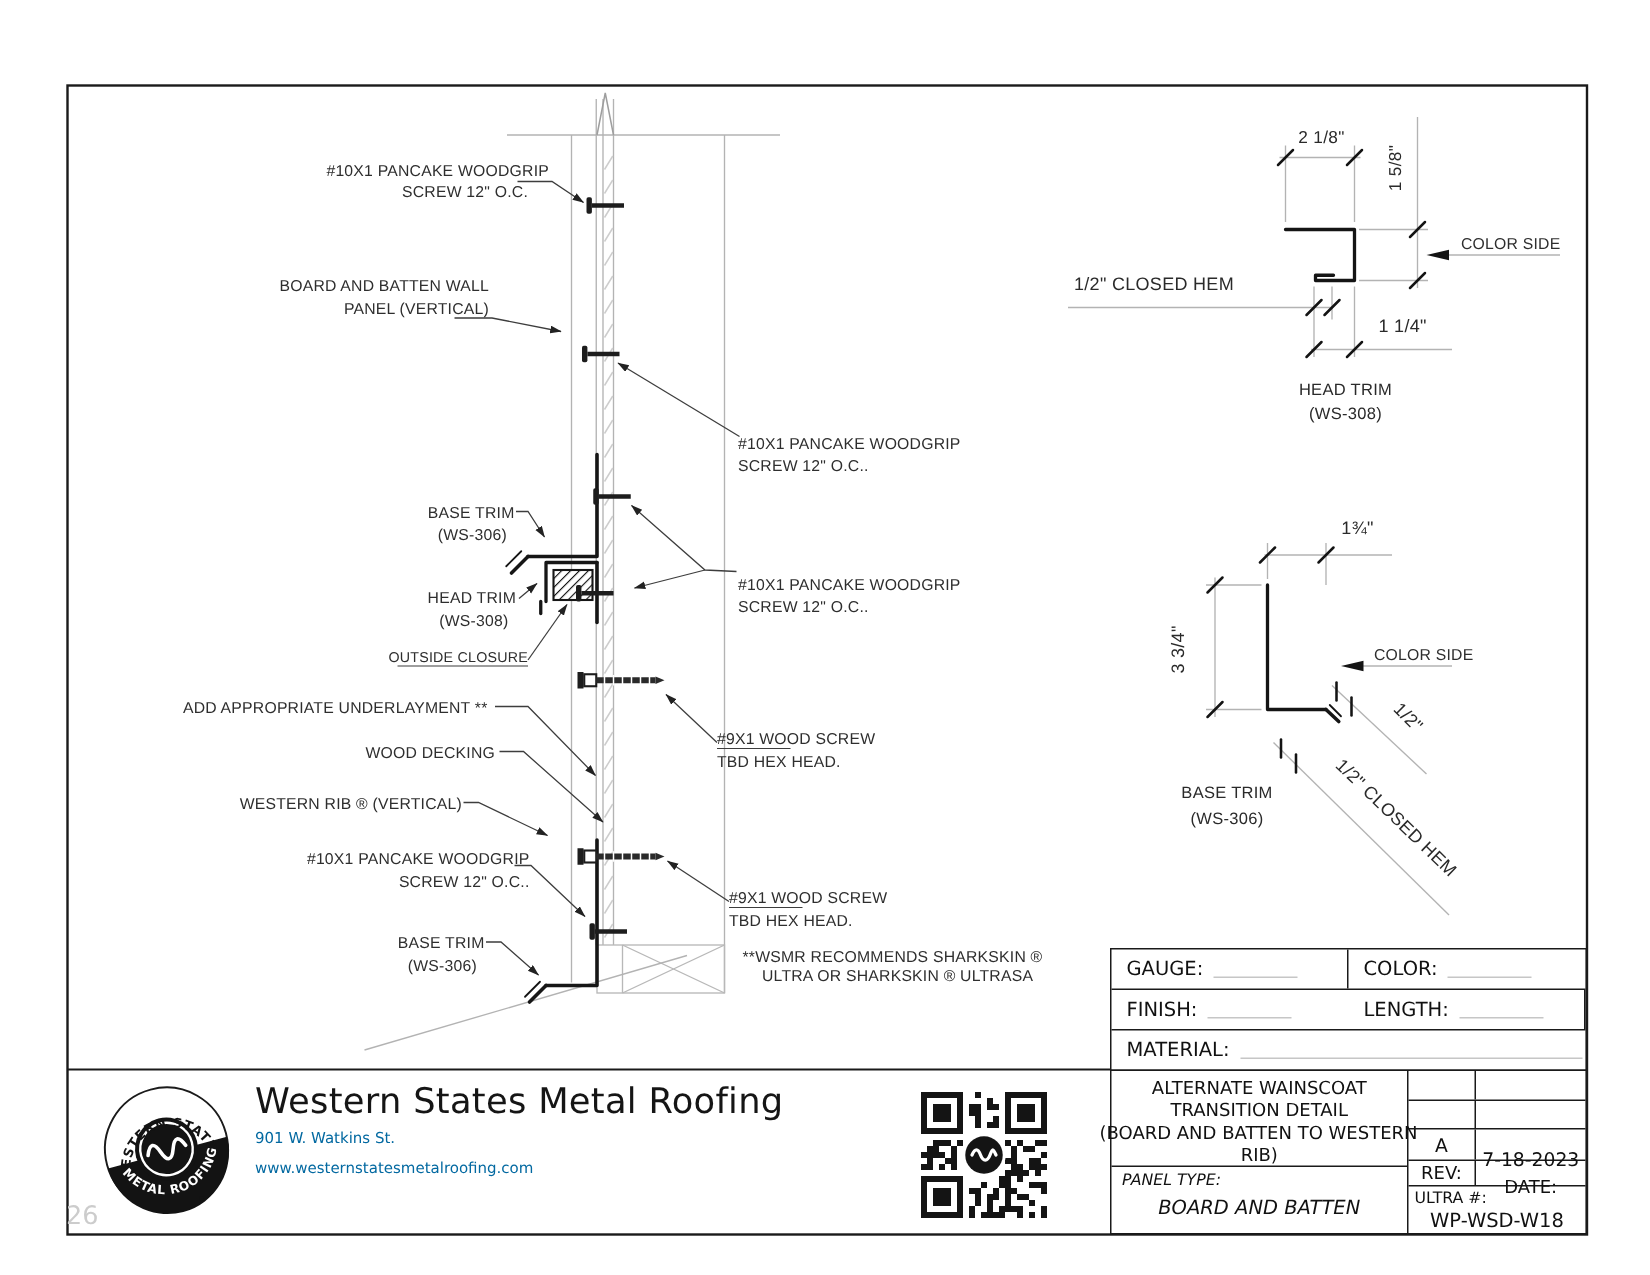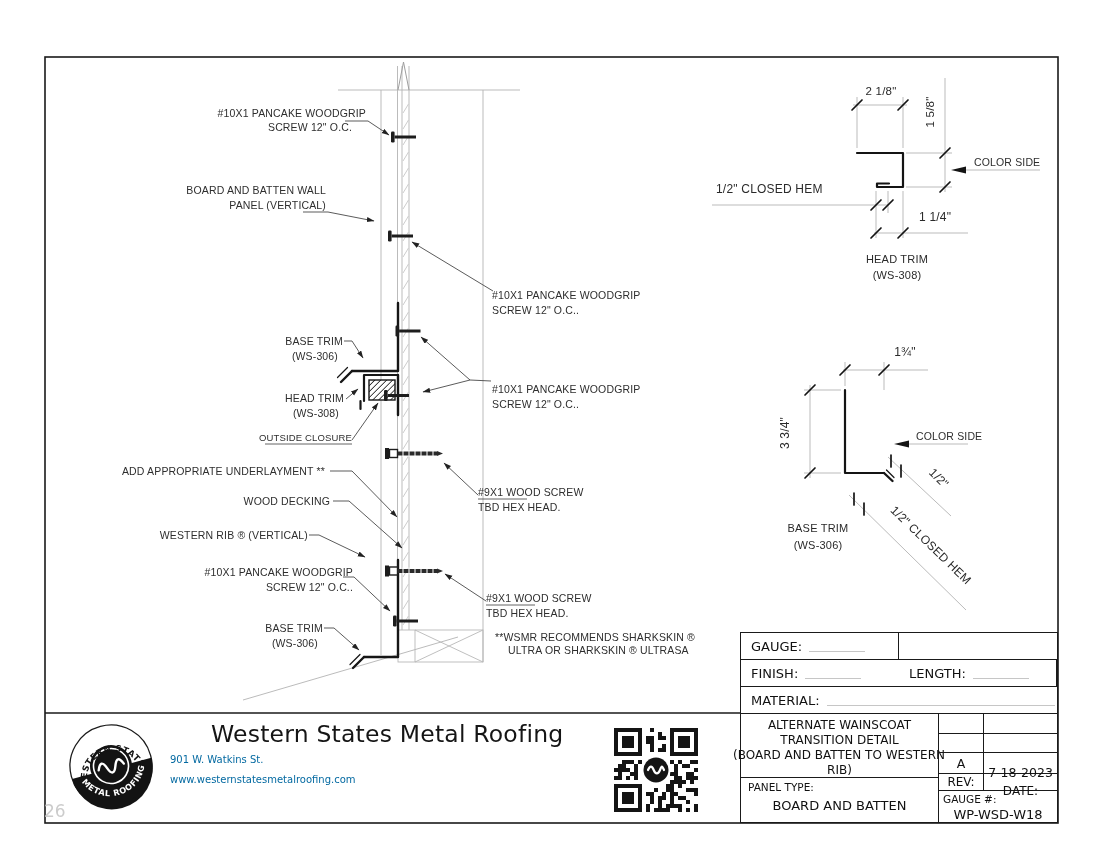--- a/index.html
+++ b/index.html
@@ -24,34 +24,34 @@
   .spec .c2{flex:1;}
   .blank{display:inline-block;border-bottom:1px solid #c6c6c6;width:56px;height:10px;margin-left:7px;}
   .blank.long{width:228px;}
   
   .tblock{position:absolute;left:740px;top:713px;width:318px;height:110px;box-sizing:border-box;
           border:1.4px solid #1a1a1a;display:flex;font-size:12.5px;}
   .tb-left{width:198px;border-right:1.2px solid #1a1a1a;display:flex;flex-direction:column;box-sizing:border-box;justify-content:center;}
   .tb-title{height:64px;border-bottom:1.2px solid #1a1a1a;text-align:center;font-size:12px;
             line-height:15px;padding-top:4px;box-sizing:border-box;}
   .tb-title div{white-space:nowrap;}
-  .tb-pt{position:relative;flex:1;}
+  .tb-pt{position:relative;flex:1;font-style:italic;}
   .tb-pt-label{position:absolute;left:7px;top:3px;font-size:10.5px;}
   .tb-pt-value{position:absolute;left:0;right:0;top:20px;text-align:center;font-size:13px;}
   .tb-right{flex:1;display:flex;flex-direction:column;box-sizing:border-box;}
   .tb-row{display:flex;border-bottom:1.2px solid #1a1a1a;box-sizing:border-box;}
   .tb-r1{height:20px;} .tb-r2{height:19px;}
   .tb-r3{height:21px;align-items:center;} .tb-r4{height:17px;align-items:center;font-size:12px;}
   .tb-ca{width:45px;height:100%;border-right:1.2px solid #1a1a1a;display:flex;align-items:center;justify-content:center;box-sizing:border-box;}
   .tb-cb{flex:1;display:flex;align-items:center;justify-content:center;margin-top:18px;}
   .tb-detail{flex:1;position:relative;border-bottom:none;}
   .tb-detail-label{position:absolute;left:4px;top:2px;font-size:10.5px;}
   .tb-detail-value{position:absolute;left:0;right:0;top:16px;text-align:center;font-size:13px;}
   
-  .co-name{position:absolute;left:170px;top:720px;font-size:23.5px;color:#151515;letter-spacing:.2px;margin-left:41px;}
+  .co-name{position:absolute;left:170px;top:720px;font-size:23.5px;color:#151515;letter-spacing:.2px;}
   .co-addr{position:absolute;left:170px;top:750px;font-size:10px;line-height:20px;color:#0369a1;}
   .co-phone{position:absolute;left:437px;top:751px;font-size:12.5px;line-height:19.5px;color:#1c1c1c;}
   .pagenum{position:absolute;left:44px;top:801px;font-size:17px;color:#cccccc;}
 </style>
 </head>
 <body>
 
 <div class="sheet">
 
   <svg width="1100" height="850" viewBox="0 0 1100 850" style="position:absolute;left:0;top:0">
@@ -305,20 +305,24 @@
       <text class="cadB" text-anchor="middle" x="818" y="549" style="font-size:11px">(WS-306)</text>
     </g>
   </svg>
 
   <div class="spec">
     <div class="row">
       <div class="cell c1">
         <span>GAUGE:</span>
         <span class="blank"></span>
       </div>
+      <div class="cell c2">
+        <span>COLOR:</span>
+        <span class="blank"></span>
+      </div>
     </div>
     <div class="row">
       <div class="cell c2">
         <span>FINISH:</span>
         <span class="blank"></span>
       </div>
       <div class="cell c1">
         <span>LENGTH:</span>
         <span class="blank"></span>
       </div>
@@ -355,21 +359,21 @@
       </div>
       <div class="tb-row tb-r3">
         <div class="tb-ca">A</div>
         <div class="tb-cb">7-18-2023</div>
       </div>
       <div class="tb-row tb-r4">
         <div class="tb-ca">REV:</div>
         <div class="tb-cb">DATE:</div>
       </div>
       <div class="tb-row tb-detail">
-        <div class="tb-detail-label">GAUGE #:</div>
+        <div class="tb-detail-label">ULTRA #:</div>
         <div class="tb-detail-value">WP-WSD-W18</div>
       </div>
     </div>
   </div>
 
   <svg style="position:absolute;left:66px;top:721px" width="90" height="90" viewBox="-45 -45 90 90">
     <defs>
       <path id="arcTop" d="M -27,8 A 27.5 27.5 0 0 1 27,8"></path>
       <path id="arcBot" d="M -35,-5 A 35 35 0 0 0 35,-5"></path>
     </defs>

